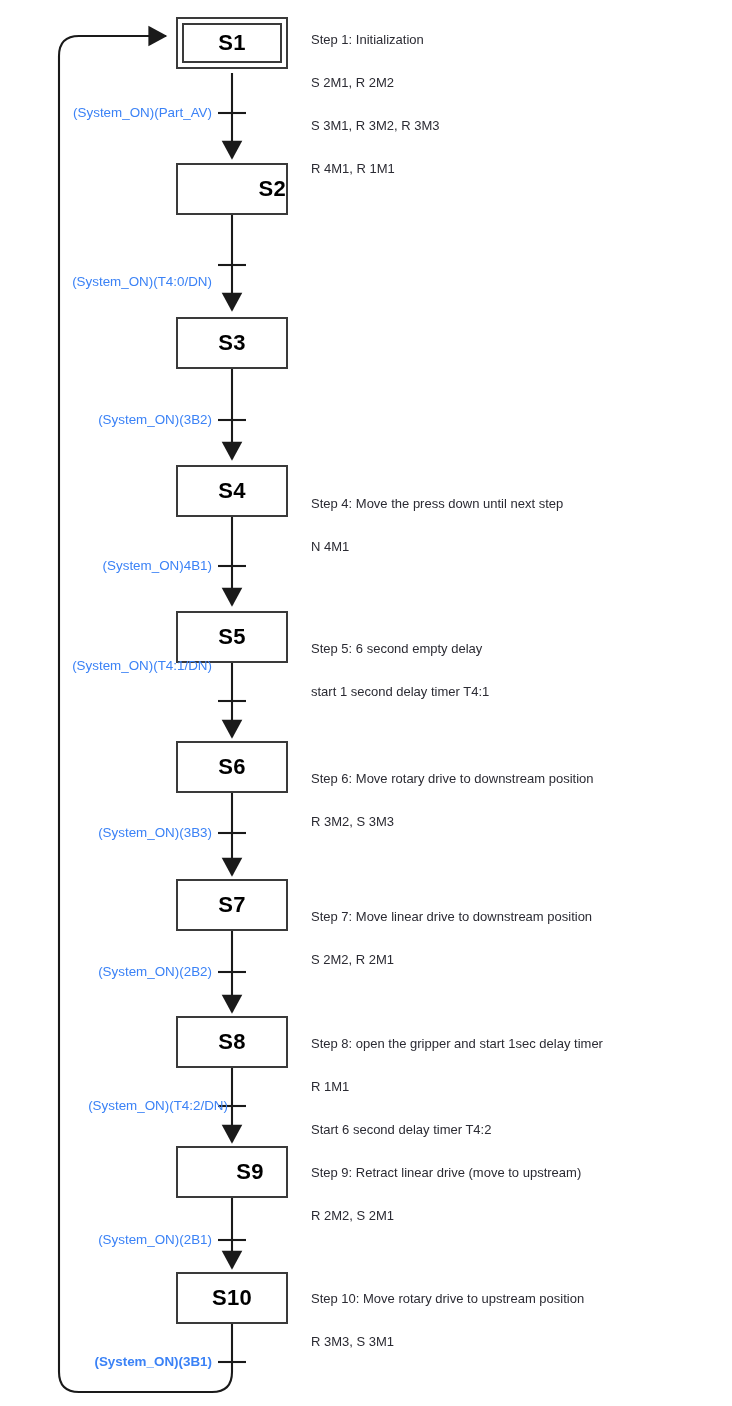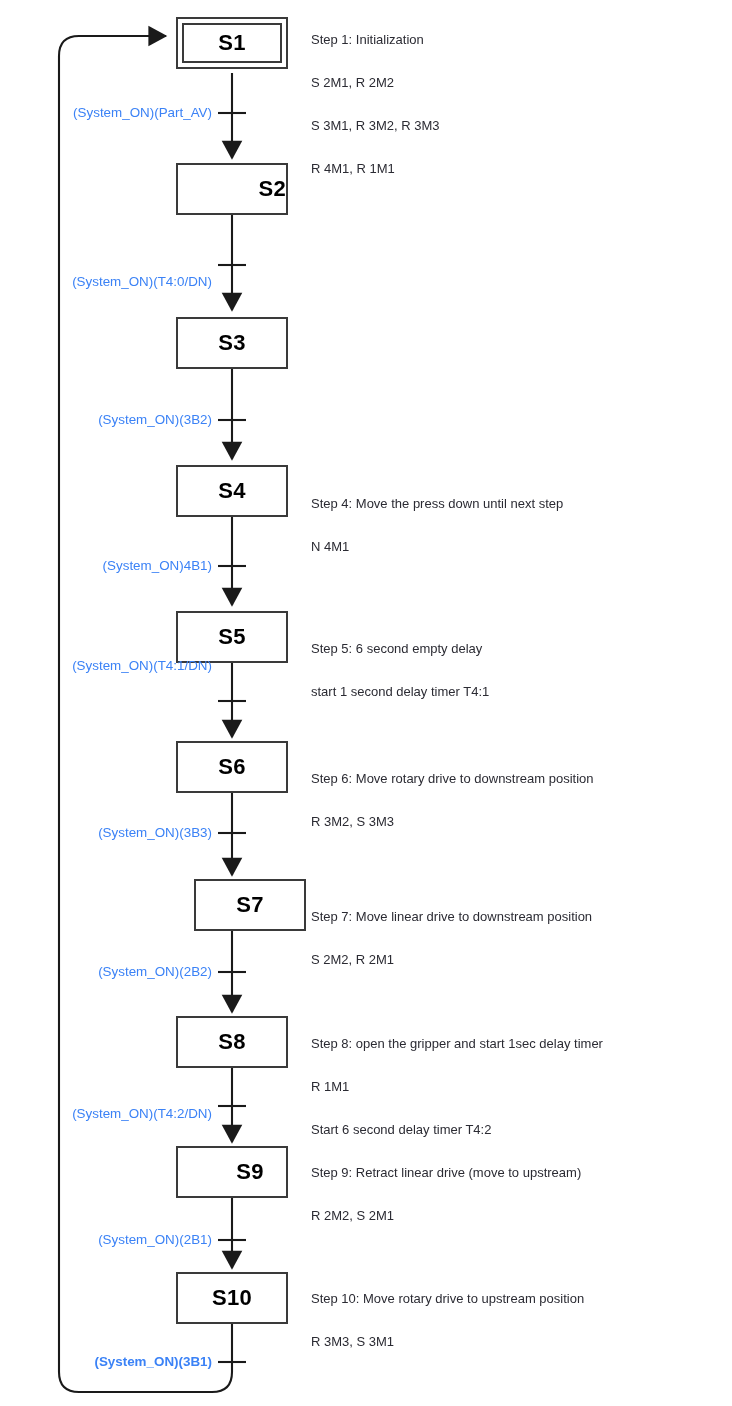--- a/index.html
+++ b/index.html
@@ -148,21 +148,21 @@
   </div>
 
   <div class="step-box" style="left:176px; top:611px;">
     <span class="step-label">S5</span>
   </div>
 
   <div class="step-box" style="left:176px; top:741px;">
     <span class="step-label">S6</span>
   </div>
 
-  <div class="step-box" style="left:194px; top:879px;">
+  <div class="step-box" style="left:176px; top:879px;">
     <span class="step-label">S7</span>
   </div>
 
   <div class="step-box" style="left:176px; top:1016px;">
     <span class="step-label">S8</span>
   </div>
 
   <div class="step-box" style="left:176px; top:1146px;padding-left:36px;">
     <span class="step-label">S9</span>
   </div>
@@ -216,17 +216,17 @@
     <span class="desc-line">R 3M3, S 3M1</span>
   </div>
 
   <div class="transition-label" style="left:0px; top:105px; width:212px;">(System_ON)(Part_AV)</div>
   <div class="transition-label" style="left:0px; top:274px; width:212px;">(System_ON)(T4:0/DN)</div>
   <div class="transition-label" style="left:0px; top:412px; width:212px;">(System_ON)(3B2)</div>
   <div class="transition-label" style="left:0px; top:558px; width:212px;">(System_ON)4B1)</div>
   <div class="transition-label" style="left:0px; top:658px; width:212px;">(System_ON)(T4:1/DN)</div>
   <div class="transition-label" style="left:0px; top:825px; width:212px;">(System_ON)(3B3)</div>
   <div class="transition-label" style="left:0px; top:964px; width:212px;">(System_ON)(2B2)</div>
-  <div class="transition-label" style="left:0px; top:1098px; width:212px;margin-top:8px;">(System_ON)(T4:2/DN)</div>
+  <div class="transition-label" style="left:16px; top:1098px; width:212px;">(System_ON)(T4:2/DN)</div>
   <div class="transition-label" style="left:0px; top:1232px; width:212px;">(System_ON)(2B1)</div>
   <div class="transition-label" style="left:0px; top:1354px; width:212px;font-weight:bold;">(System_ON)(3B1)</div>
 
 </div>
 
 </body></html>

